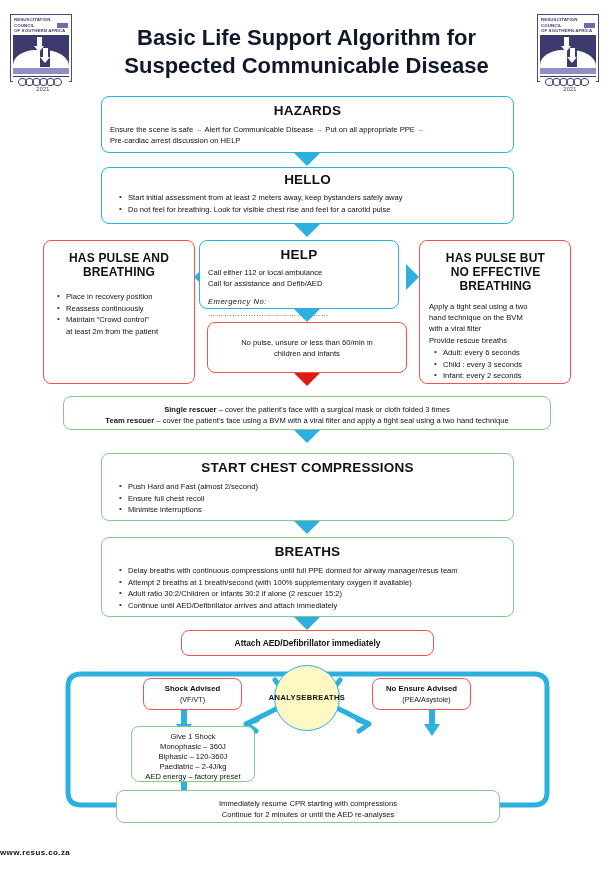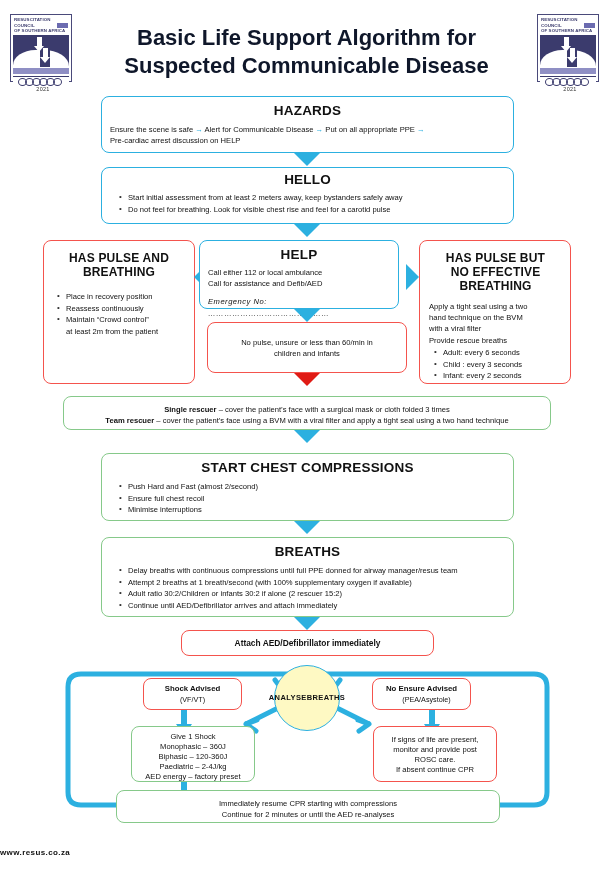--- a/index.html
+++ b/index.html
@@ -387,28 +387,20 @@
   <div class="abs box b-green" style="left:131px; top:726px; width:124px; height:56px;">
     <div class="bx-body" style="position:absolute;left:0;right:0;top:5px;text-align:center;line-height:10px;">
       <div>Give 1 Shock</div>
       <div>Monophasic – 360J</div>
       <div>Biphasic – 120-360J</div>
       <div>Paediatric – 2-4J/kg</div>
       <div>AED energy – factory preset</div>
     </div>
   </div>
 
-  <div class="abs box b-red" style="left:373px; top:726px; width:124px; height:56px;">
-    <div class="bx-body" style="position:absolute;left:0;right:0;top:8px;text-align:center;line-height:10px;">
-      <div>If signs of life are present,</div>
-      <div>monitor and provide post</div>
-      <div>ROSC care.</div>
-      <div>If absent continue CPR</div>
-    </div>
-  </div>
 
   <div class="abs box b-green" style="left:116px; top:790px; width:384px; height:33px;">
     <div class="bx-body" style="position:absolute;left:0;right:0;top:7px;text-align:center;line-height:11px;">
       <div>Immediately resume CPR starting with compressions</div>
       <div>Continue for 2 minutes or until the AED re-analyses</div>
     </div>
   </div>
 
   <div class="footer">www.resus.co.za</div>
 

